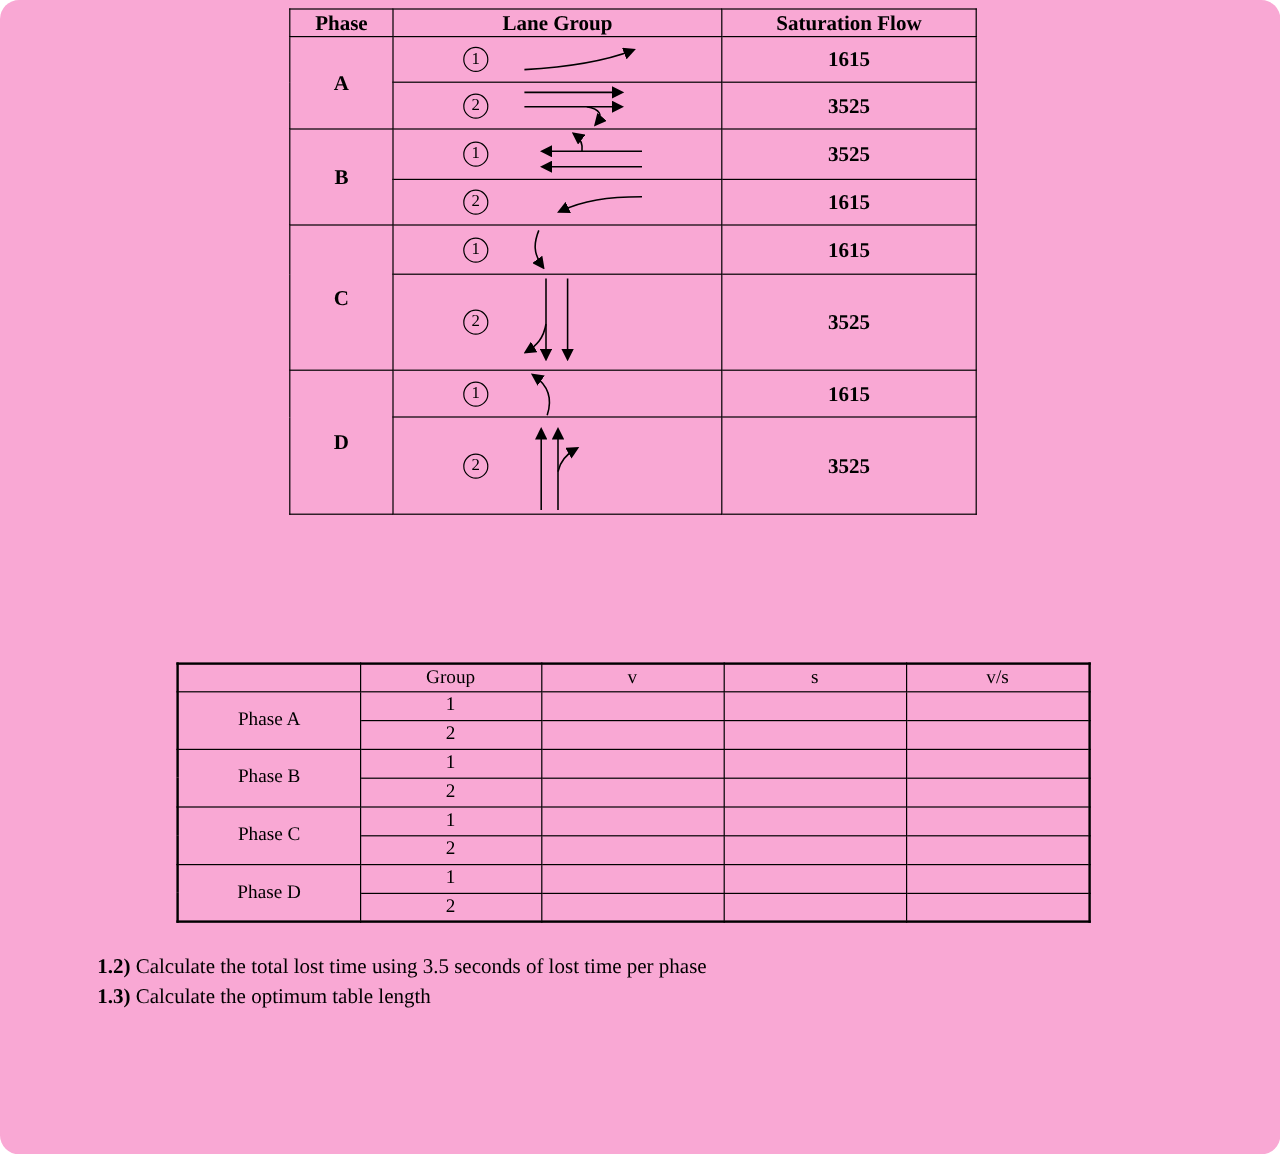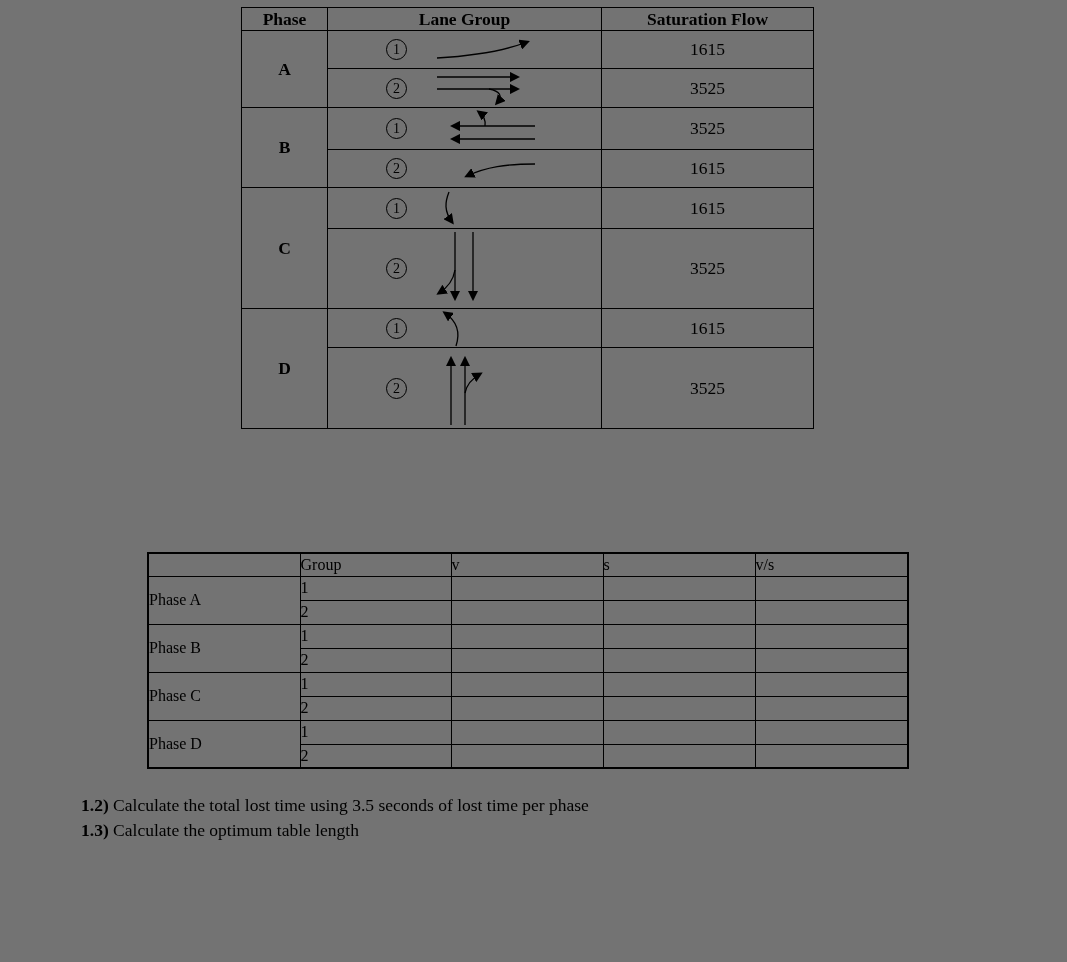--- a/index.html
+++ b/index.html
@@ -1,44 +1,45 @@
 <!DOCTYPE html>
 <html><head>
 <meta charset="utf-8">
 <style>
   * { margin: 0; padding: 0; box-sizing: border-box; }
   html, body { background: #ffffff; }
   #canvas {
     position: relative;
     width: 1067px;
     height: 962px;
-    background: #737373;
+    background: #f9a8d4;
     color: #000000;
     font-family: "Liberation Serif", "DejaVu Serif", serif;
     overflow: hidden;
+    border-radius: 16px;
   }
 
   
   table.sat {
     position: absolute;
     left: 241px;
     top: 7px;
     border-collapse: collapse;
     table-layout: fixed;
   }
   table.sat td, table.sat th {
     border: 1px solid #000;
     padding: 0;
     font-size: 17.5px;
     text-align: center;
     vertical-align: middle;
   }
   table.sat th { font-weight: bold; }
   td.phase-letter { font-weight: bold; font-size: 18px; }
-  td.satval { font-weight: normal; vertical-align: middle; padding-bottom: 8px; }
+  td.satval { font-weight: bold; vertical-align: middle; padding-bottom: 8px; }
   td.lane {
     text-align: left;
     vertical-align: middle;
   }
   .lane-inner {
     display: flex;
     align-items: center;
     padding-left: 58px;
   }
   .circ {
@@ -72,21 +73,21 @@
     top: 552px;
     border-collapse: collapse;
     table-layout: fixed;
     border: 2px solid #000;
   }
   table.flow td, table.flow th {
     border: 1px solid #000;
     padding: 0;
     font-size: 16px;
     font-weight: normal;
-    text-align: left;
+    text-align: center;
     vertical-align: middle;
   }
   td.flow-phase { vertical-align: top; padding-top: 2px; }
 
   
   .tasks {
     position: absolute;
     left: 81px;
     top: 793px;
     font-size: 17.5px;

